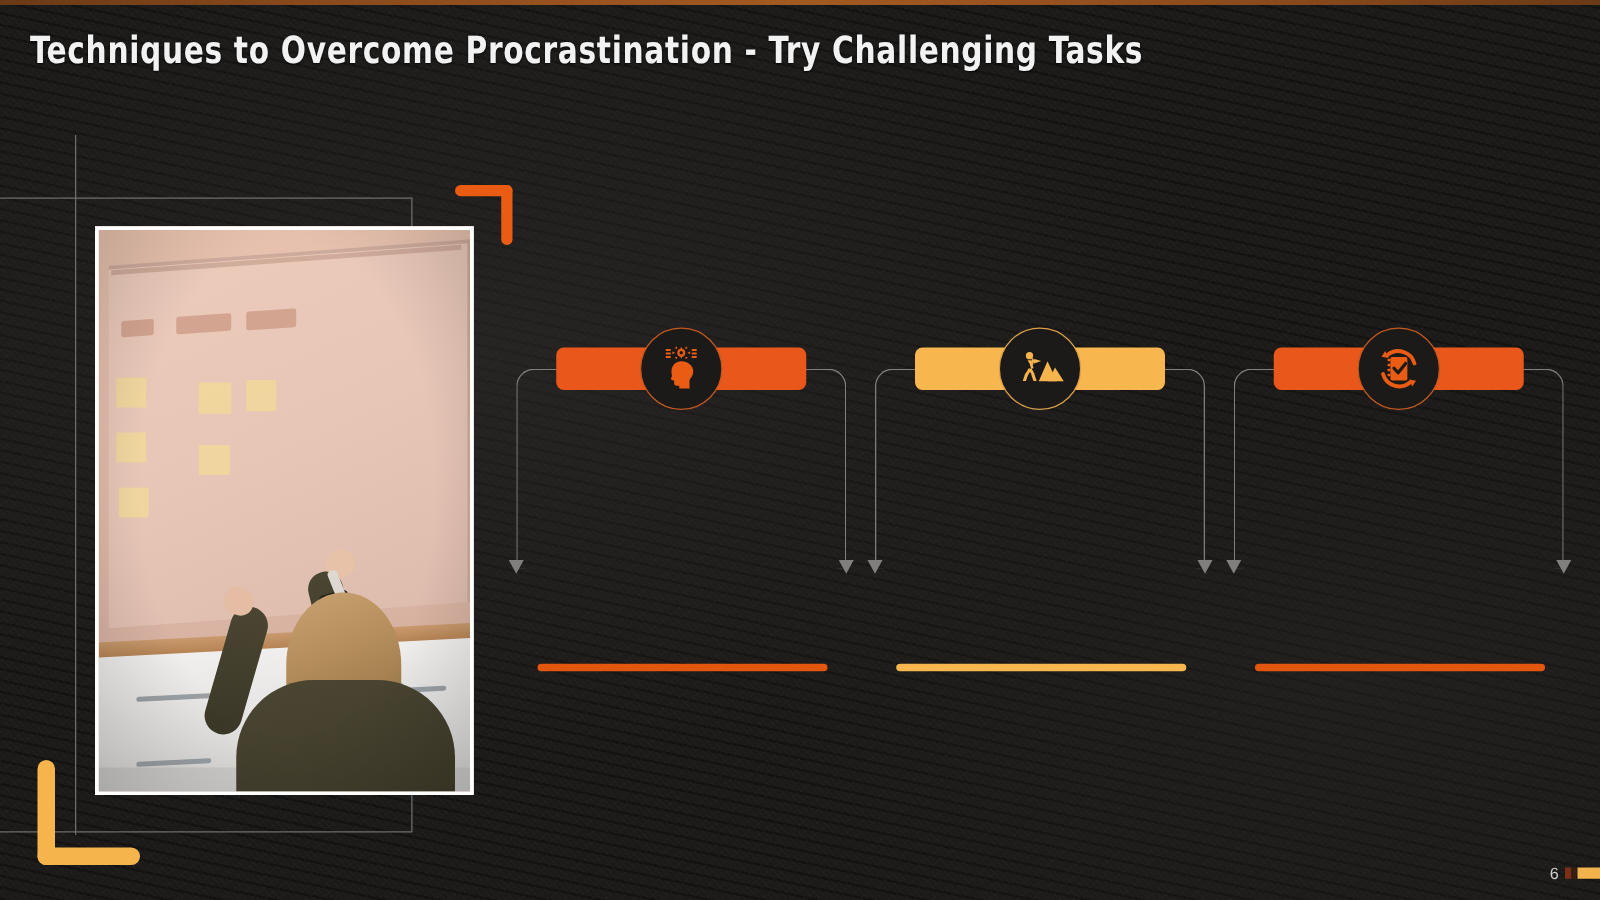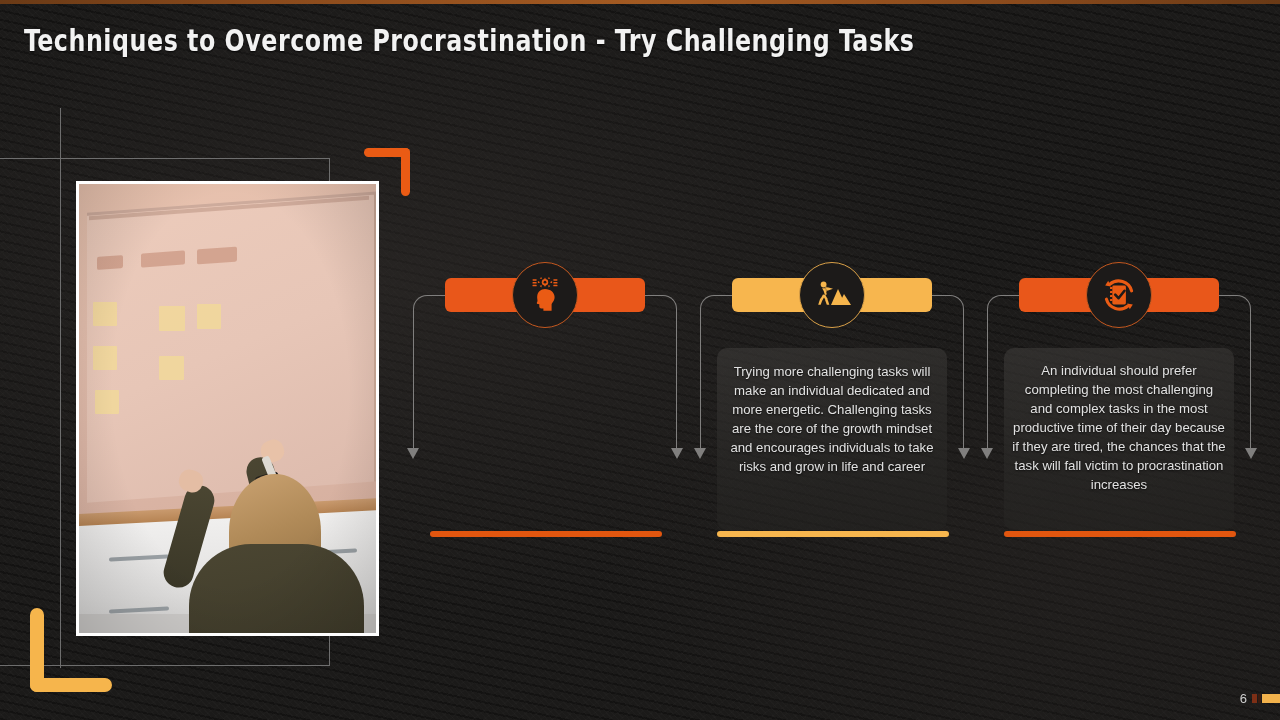--- a/index.html
+++ b/index.html
@@ -399,23 +399,20 @@
             <path d="M12.1 20.3l-2.7 4.6 2 1.3 2.6-4.5z"></path>
             <path d="M9.2 24.5l-2 6.3h2.5l1.8-5.1z"></path>
             <path d="M16.3 24.5l2.0 6.3h-2.5l-1.8-5.1z"></path>
             <path d="M14.9 14.6l1.6-1.4 5.5 1.6-5.6 2z"></path>
             <rect x="14.4" y="12.6" width="1.3" height="5.1" rx="0.5"></rect>
           </g>
         </svg>
       </div>
     </div>
 
-    <div class="card-panel">
-      <div class="card-text" style="top:14px;">Trying more challenging tasks will make an individual dedicated and more energetic. Challenging tasks are the core of the growth mindset and encourages individuals to take risks and grow in life and career</div>
-    </div>
     <div class="card-bar" style="background:#f7b64e;"></div>
   </div>
 
   <div class="card" id="card-2">
     <div class="card-frame"></div>
     <div class="card-arrow left"></div>
     <div class="card-arrow right"></div>
 
     <div class="badge">
       <div class="ribbon l" style="background:#e9571a;"></div>
@@ -433,23 +430,20 @@
             <rect x="13.0" y="14.0" width="2.4" height="2.0" rx="0.6"></rect>
             <rect x="13.0" y="18.0" width="2.4" height="2.0" rx="0.6"></rect>
             <rect x="13.0" y="22.0" width="2.4" height="2.0" rx="0.6"></rect>
             <rect x="13.0" y="26.0" width="2.4" height="2.0" rx="0.6"></rect>
           </g>
           <path d="M18.2 21.6l3.3 3.6 6.0-7.4" fill="none" stroke="#1c1a19" stroke-width="2.6" stroke-linecap="round" stroke-linejoin="round"></path>
         </svg>
       </div>
     </div>
 
-    <div class="card-panel">
-      <div class="card-text" style="top:13px;">An individual should prefer completing the most challenging and complex tasks in the most productive time of their day because if they are tired, the chances that the task will fall victim to procrastination increases</div>
-    </div>
     <div class="card-bar" style="background:#e2560f;"></div>
   </div>
 
   <div id="page-num">6</div>
   <div id="page-bars">
     <div class="pb1"></div>
     <div class="pb2"></div>
     <div class="pb3"></div>
   </div>
 

